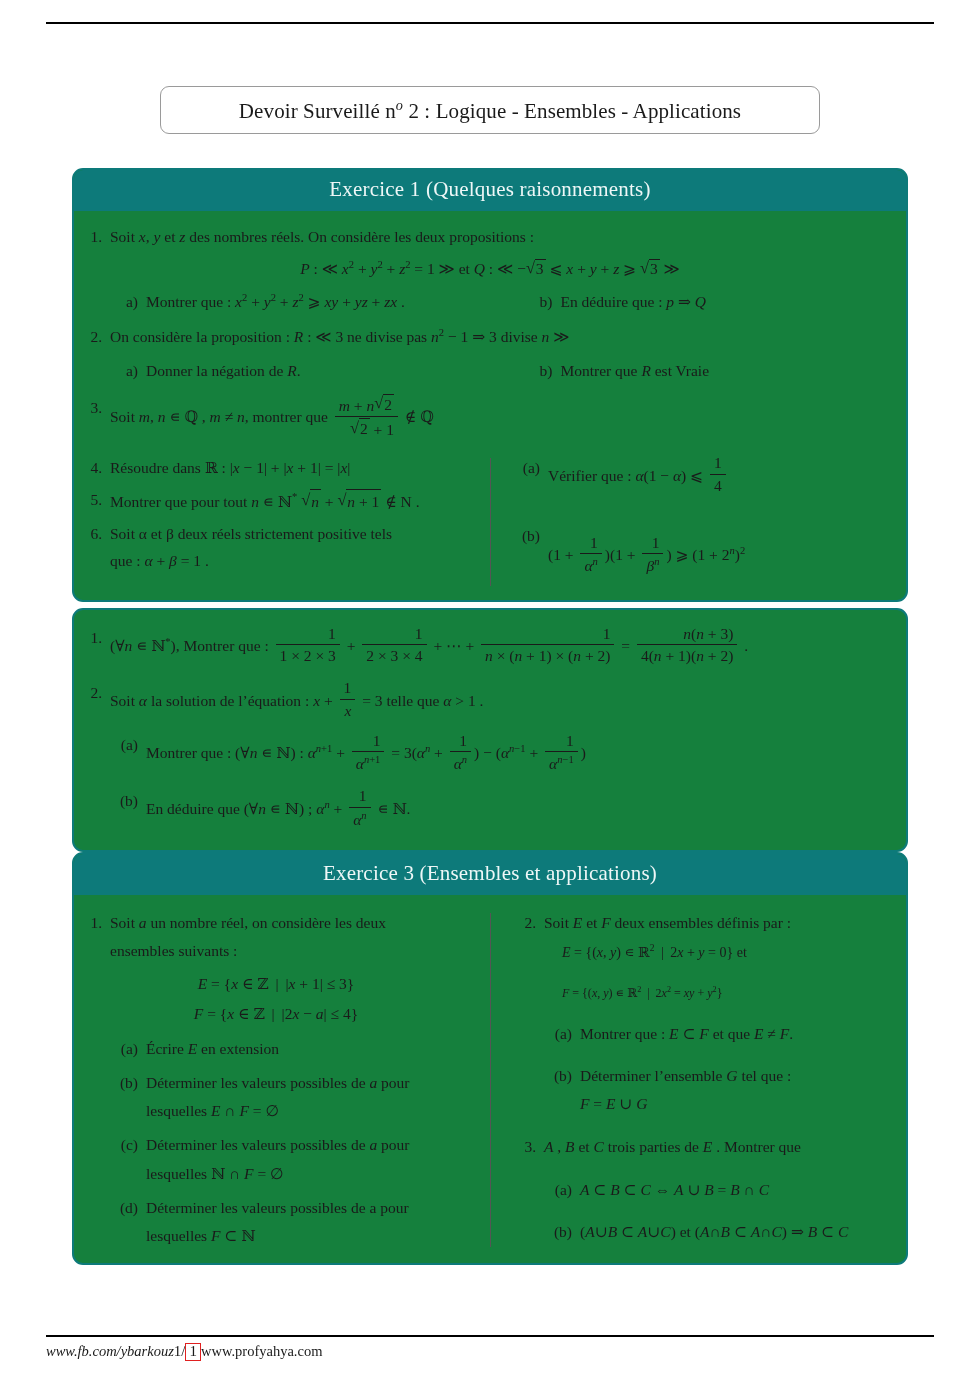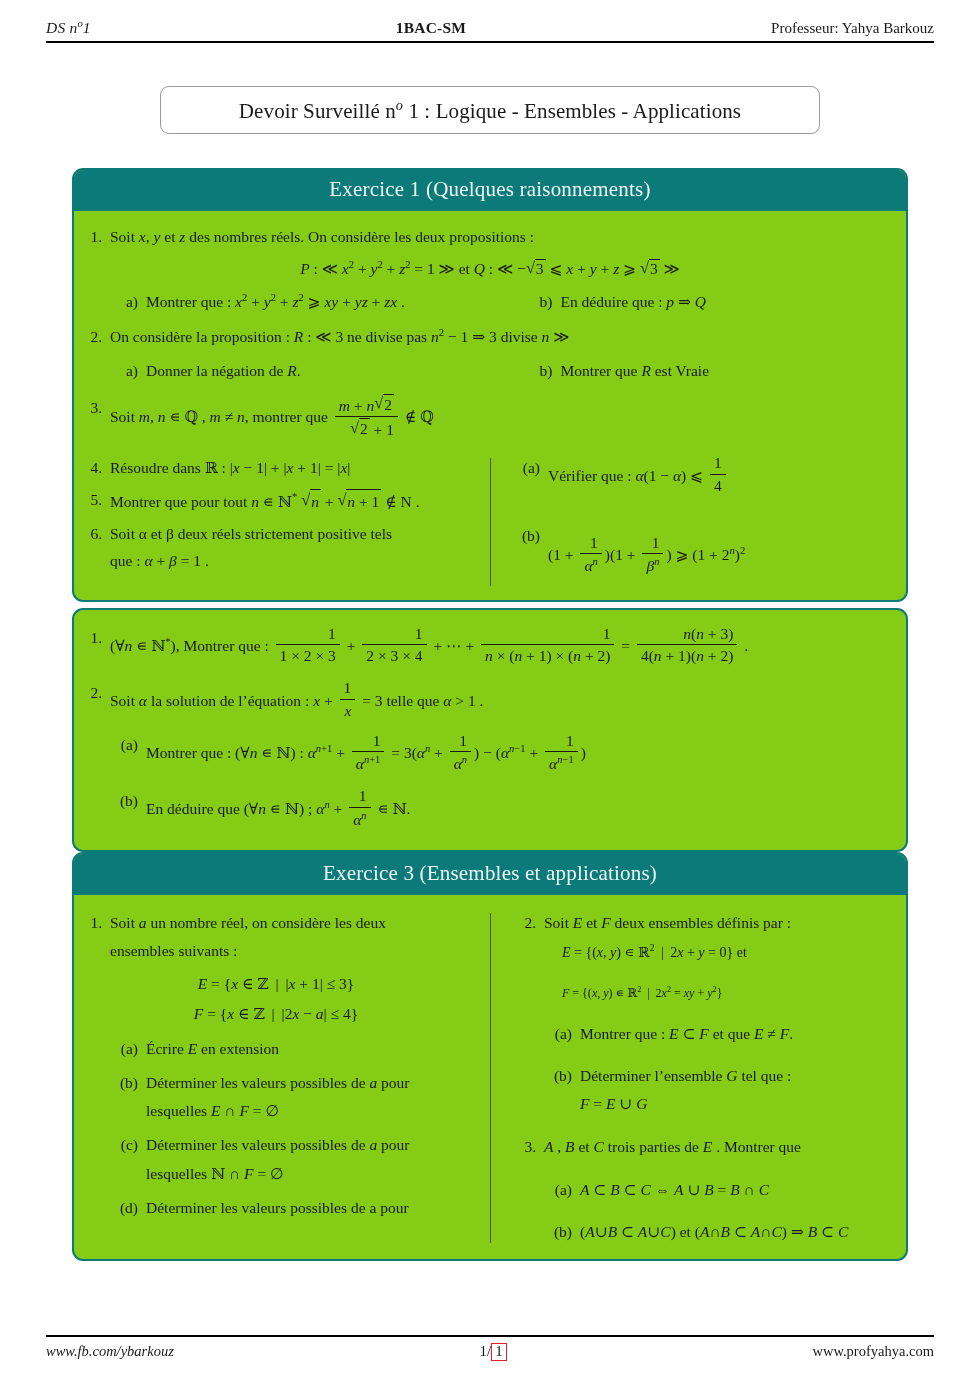--- a/index.html
+++ b/index.html
@@ -51,21 +51,21 @@
     letter-spacing: .1px;
   }
 
   
   .exercise {
     position: absolute;
     left: 72px;
     width: 836px;
     border: 2.6px solid #0d7a7a;
     border-radius: 11px;
-    background: #84cc16;
+    background: #15803d;
     overflow: hidden;
   }
   .ex-head {
     background: #0d7a7a;
     color: #eef7f7;
     text-align: center;
     font-size: 21px;
     padding: 7px 0 9px 0;
     letter-spacing: .2px;
   }
@@ -157,48 +157,43 @@
   .page-footer {
     position: absolute;
     left: 46px; right: 46px;
     bottom: 24px;
   }
   .ftr-rule { border-top: 2.4px solid #000; }
   .ftr-row {
     margin-top: 6px;
     display: flex;
     align-items: baseline;
-    justify-content: space-between;
+    justify-content: flex-start;
     font-size: 14.5px;
     font-style: italic;
   }
   .ftr-center { font-style: normal; font-size: 15px; }
   .pagebox {
     display: inline-block;
     border: 1.4px solid #e02020;
     padding: 0 3px;
     line-height: 1.05;
   }
   .ftr-right { font-style: normal; font-size: 14.5px; }
   .ftr-left { font-style: italic; }
 </style>
 </head>
 <body>
 
 <div class="page-header">
-  <div class="row">
-    <span class="hdr-left"><span>DS n</span><span class="sup">o</span><span>1</span></span>
-    <span class="hdr-center">1BAC-SM</span>
-    <span class="hdr-right">Professeur: Yahya Barkouz</span>
-  </div>
   <div class="hdr-rule"></div>
 </div>
 
 <div class="title-box">
-  <span><span>Devoir Surveillé n</span><span class="sup">o</span>&nbsp;<span>1 : Logique - Ensembles - Applications</span></span>
+  <span><span>Devoir Surveillé n</span><span class="sup">o</span>&nbsp;<span>2 : Logique - Ensembles - Applications</span></span>
 </div>
 
 <div class="exercise" style="top:168px;">
   <div class="ex-head">Exercice 1 (Quelques raisonnements)</div>
   <div class="ex-body">
 
     <div class="item">
       <span class="marker w-num">1.</span>
       <span class="body">
         <span>Soit</span>
@@ -402,20 +397,21 @@
           <span class="body">
             <span style="display:block;">Déterminer les valeurs possibles de <span class="m">a</span> pour</span>
             <span style="display:block; margin-top:5px;">lesquelles ℕ ∩ <span class="m">F</span> = ∅</span>
           </span>
         </div>
 
         <div class="item indent-1" style="margin-bottom:2px;">
           <span class="marker w-alpha">(d)</span>
           <span class="body">
             <span style="display:block;">Déterminer les valeurs possibles de a pour</span>
+            <span style="display:block; margin-top:5px;">lesquelles <span class="m">F</span> ⊂ ℕ</span>
           </span>
         </div>
       </div>
 
       <div class="col-r" style="padding-left:28px;">
         <div class="item" style="margin-bottom:7px;">
           <span class="marker w-num">2.</span>
           <span class="body">Soit <span class="m">E</span> et <span class="m">F</span> deux ensembles définis par :</span>
         </div>
 

